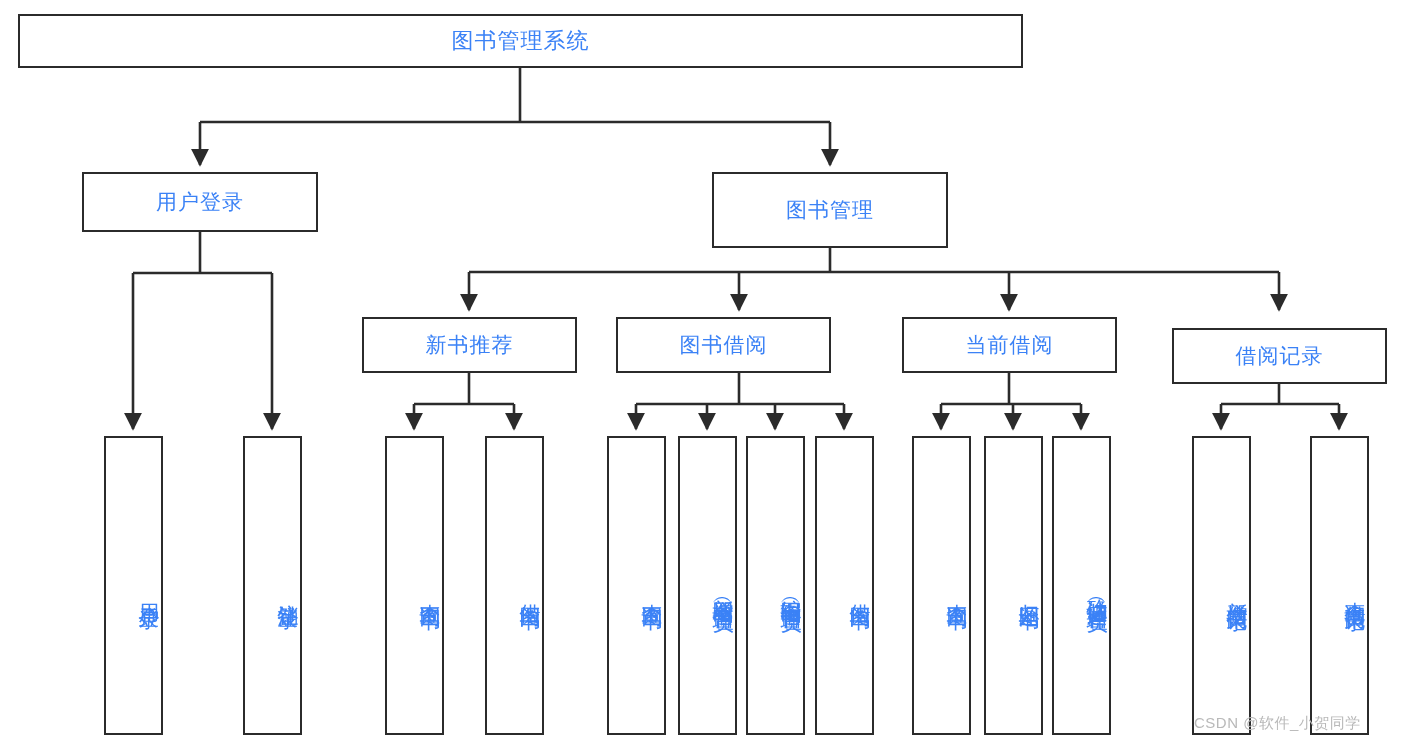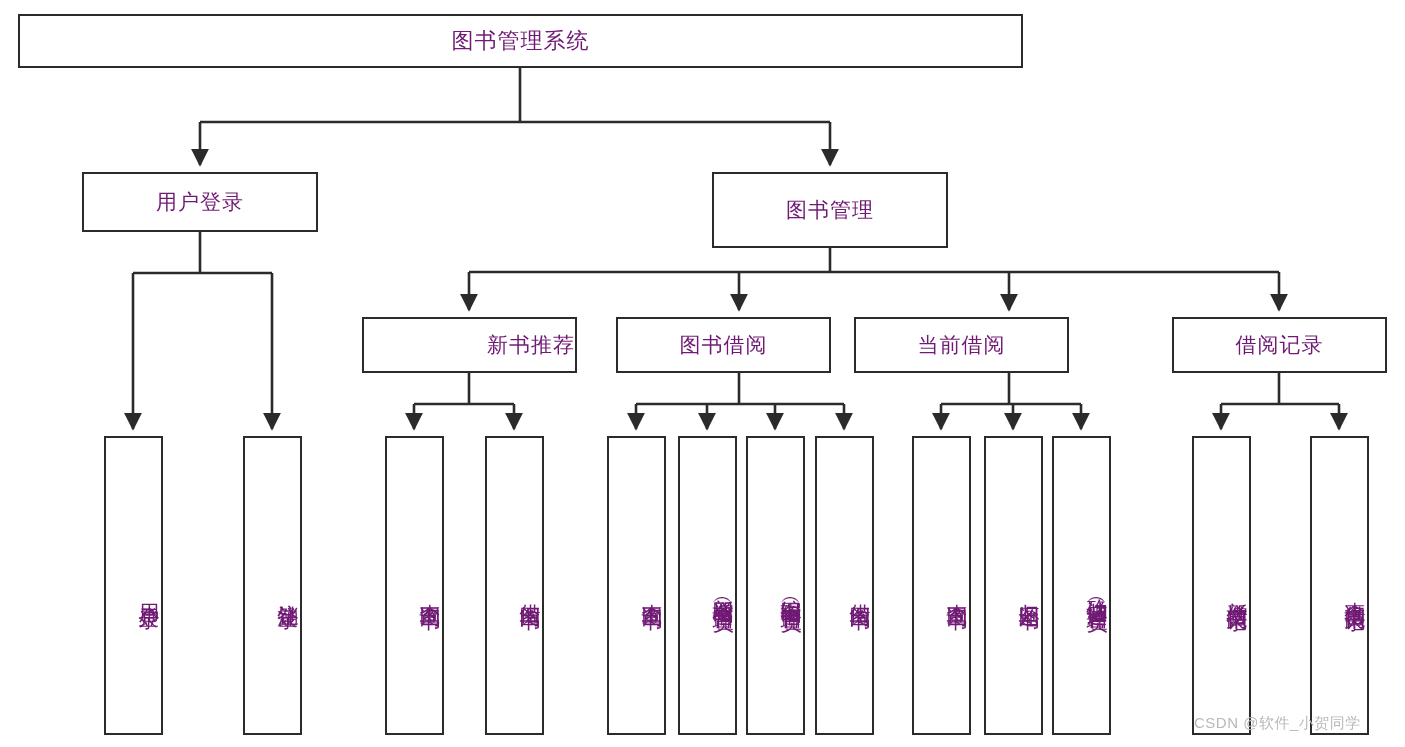--- a/index.html
+++ b/index.html
@@ -27,21 +27,21 @@
     pointer-events: none;
   }
   .node {
     position: absolute;
     box-sizing: border-box;
     background: #ffffff;
     border: 2px solid #2b2b2b;
     display: flex;
     align-items: center;
     justify-content: center;
-    color: #701a75;
+    color: #3b82f6;
   }
   .node.horiz {
     font-size: 21px;
     letter-spacing: 1px;
     line-height: 1.2;
     white-space: nowrap;
   }
   .node.root {
     font-size: 22px;
   }
@@ -131,33 +131,33 @@
   </div>
 
   <div class="node horiz" style="left:82px; top:172px; width:236px; height:60px;">
     <span>用户登录</span>
   </div>
 
   <div class="node horiz" style="left:712px; top:172px; width:236px; height:76px;">
     <span>图书管理</span>
   </div>
 
-  <div class="node horiz" style="left:362px; top:317px; width:215px; height:56px;justify-content:flex-end;">
+  <div class="node horiz" style="left:362px; top:317px; width:215px; height:56px;">
     <span>新书推荐</span>
   </div>
 
   <div class="node horiz" style="left:616px; top:317px; width:215px; height:56px;">
     <span>图书借阅</span>
   </div>
 
-  <div class="node horiz" style="left:854px; top:317px; width:215px; height:56px;">
+  <div class="node horiz" style="left:902px; top:317px; width:215px; height:56px;">
     <span>当前借阅</span>
   </div>
 
-  <div class="node horiz" style="left:1172px; top:317px; width:215px; height:56px;">
+  <div class="node horiz" style="left:1172px; top:328px; width:215px; height:56px;">
     <span>借阅记录</span>
   </div>
 
   <div class="node vert" style="left:104px; top:436px; width:59px; height:299px;">
     <span class="vlabel">用户登录</span>
   </div>
 
   <div class="node vert" style="left:243px; top:436px; width:59px; height:299px;">
     <span class="vlabel">注销登录</span>
   </div>

